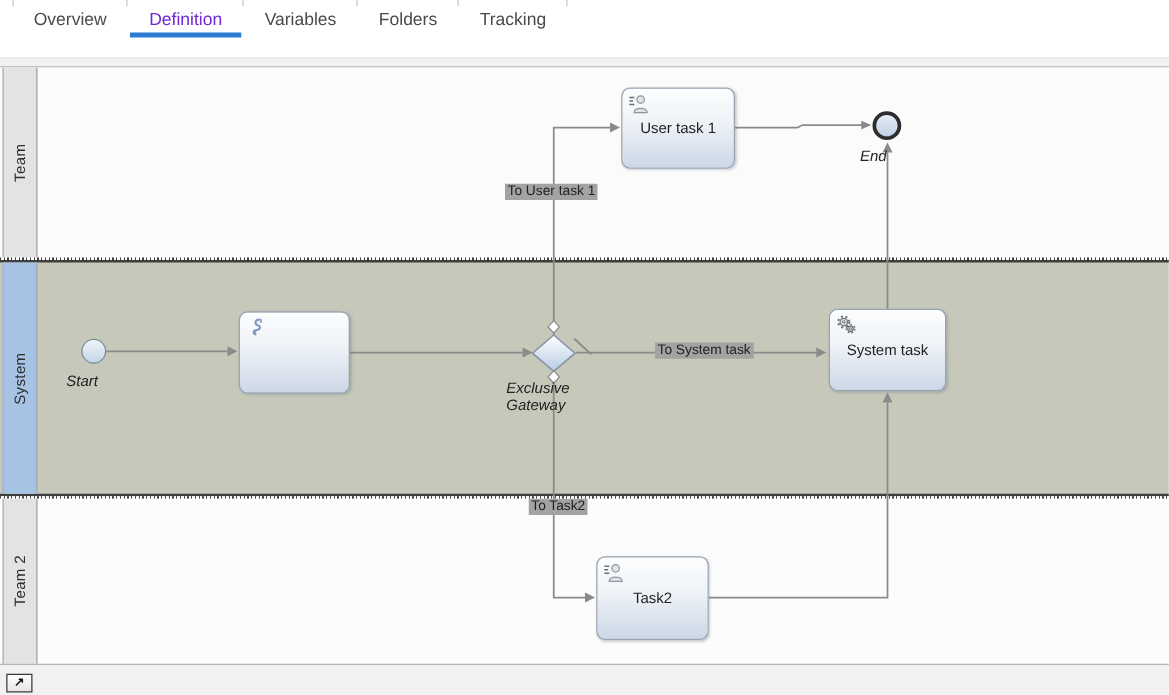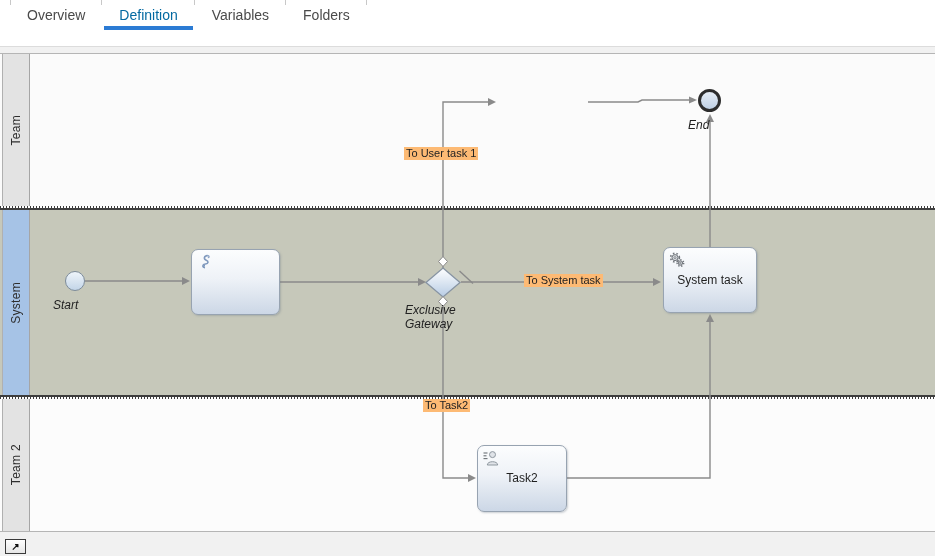--- a/index.html
+++ b/index.html
@@ -18,21 +18,21 @@
   html,body{width:935px;height:556px;overflow:hidden;background:#fff;
     font-family:"Liberation Sans",sans-serif;}
 
   
   .tabbar{position:absolute;left:0;top:0;width:935px;height:47px;background:#fff;
     border-bottom:1px solid #dcdcdc;display:flex;padding-left:10px;}
   .tab{position:relative;height:30px;display:flex;align-items:center;
     padding:4px 17px;font-size:14px;color:#4a4a4a;cursor:pointer;white-space:nowrap;}
   .tab::after{content:"";position:absolute;right:0;top:0;width:1px;height:5px;background:#c8c8c8;}
   .tab:first-child::before{content:"";position:absolute;left:0;top:0;width:1px;height:5px;background:#c8c8c8;}
-  .tab.active{color:#0369a1;}
+  .tab.active{color:#6d28d9;}
   .tab .underline{position:absolute;left:2px;right:2px;bottom:0;height:4px;background:var(--accent-blue);}
 
   
   .canvas{position:absolute;left:0;top:47px;width:935px;height:509px;background:var(--canvas-bg);}
   .pool-border{position:absolute;left:0;right:0;height:1px;background:#b5b5b5;}
   .lane{position:absolute;left:0;right:0;}
   .lane-team{top:7px;height:152px;background:var(--lane-team-body);}
   .lane-system{top:161px;height:189px;background:var(--lane-system-body);
     border-top:2px solid var(--selection-dark);border-bottom:2px solid var(--selection-dark);}
   .lane-team2{top:352px;height:132px;background:var(--lane-team2-body);}
@@ -58,21 +58,21 @@
     box-shadow:1px 1px 2px rgba(110,120,135,.35);
     display:flex;align-items:center;justify-content:center;text-align:center;
     font-size:12px;color:#1f1f1f;line-height:15px;padding:4px 6px;cursor:pointer;}
   .task .icon{position:absolute;top:3px;left:4px;width:18px;height:18px;}
   .event{position:absolute;border-radius:50%;cursor:pointer;}
   .event-start{left:65px;top:224px;width:20px;height:20px;border:1px solid #7d8c9b;
     background:linear-gradient(180deg,#eff5fa,#c3d5e8);}
   .event-end{left:698px;top:42px;width:23px;height:23px;border:3px solid #2d2d2d;
     background:linear-gradient(180deg,#e6edf6,#bfd0e4);}
   .nodelabel{position:absolute;font-size:12px;color:#222;text-align:left;font-style:italic;}
-  .edgelabel{position:absolute;font-size:11px;color:#222;background:#fdba74;
+  .edgelabel{position:absolute;font-size:11px;color:#222;background:#a3a3a3;
     padding:0 2px;line-height:13px;white-space:nowrap;cursor:pointer;}
 
   
   .corner-btn{position:absolute;left:5px;top:492px;width:21px;height:15px;
     border:1px solid #3a3a3a;background:linear-gradient(#fefefe,#e6e6e6);
     display:flex;align-items:center;justify-content:center;cursor:pointer;}
   .corner-btn span{font-size:10px;line-height:11px;color:#111;font-weight:bold;}
 </style>
 </head>
 <body>
@@ -84,20 +84,23 @@
   <div class="tab active">
     <span>Definition</span>
     <div class="underline"></div>
   </div>
   <div class="tab">
     <span>Variables</span>
   </div>
   <div class="tab">
     <span>Folders</span>
   </div>
+  <div class="tab">
+    <span>Tracking</span>
+  </div>
 </div>
 
 <div class="canvas">
 
   <div class="pool-border" style="top:6px"></div>
 
   <div class="lane lane-team">
     <div class="lane-header hdr-gray">
       <span class="vtext">Team</span>
     </div>
@@ -165,46 +168,58 @@
 
   <div class="task" style="left:191px;top:202px;width:89px;height:66px">
     <svg class="icon" viewBox="0 0 18 18">
       <path d="M11.8 2.6 C7.6 2.6 7.6 6.2 10.2 7.2 C12.8 8.2 12.6 10.6 9.4 11 C6.2 11.4 6 14 9 14.6" stroke="#7e98bd" stroke-width="1.6" fill="none"></path>
       <path d="M11.8 2.6 c1.8 0 1.8 2.2 0 2.2 M9 14.6 c-1.8 0 -1.8 -2.2 0 -2.2" stroke="#7e98bd" stroke-width="1.1" fill="none"></path>
     </svg>
   </div>
 
   <div class="nodelabel" style="left:405px;top:256px;width:76px;line-height:14px">Exclusive Gateway</div>
 
-
-  <div class="event event-end"></div>
-  <div class="nodelabel" style="left:688px;top:71px;width:44px">End</div>
-
-  <div class="task" style="left:663px;top:200px;width:94px;height:66px">
-    <svg class="icon" viewBox="0 0 18 18">
-      <circle cx="7" cy="6.6" r="3" fill="#d9dde1" stroke="#6f747a" stroke-width="1"></circle>
-      <circle cx="7" cy="6.6" r="4.4" fill="none" stroke="#6f747a" stroke-width="1.6" stroke-dasharray="1.6 2"></circle>
-      <circle cx="7" cy="6.6" r="1" fill="#f5f6f7" stroke="#6f747a" stroke-width=".8"></circle>
-      <circle cx="12.4" cy="12" r="2.2" fill="#d9dde1" stroke="#6f747a" stroke-width="1"></circle>
-      <circle cx="12.4" cy="12" r="3.3" fill="none" stroke="#6f747a" stroke-width="1.4" stroke-dasharray="1.3 1.7"></circle>
-      <circle cx="12.4" cy="12" r=".8" fill="#f5f6f7" stroke="#6f747a" stroke-width=".8"></circle>
-    </svg>
-    <span>System task</span>
-  </div>
-
-  <div class="task" style="left:477px;top:398px;width:90px;height:67px">
+  <div class="task" style="left:497px;top:23px;width:91px;height:65px">
     <svg class="icon" viewBox="0 0 18 18">
       <g stroke="#6b7075" stroke-width="1.1">
         <line x1="1.5" y1="4" x2="5.5" y2="4"></line>
           <line x1="1.5" y1="6.8" x2="4.5" y2="6.8"></line>
           <line x1="1.5" y1="9.6" x2="5.5" y2="9.6"></line>
       </g>
       <circle cx="10.5" cy="5.6" r="3" fill="#dfe3e8" stroke="#8e979f"></circle>
       <path d="M5.3 16 C5.3 11.6 15.7 11.6 15.7 16 Z" fill="#dfe3e8" stroke="#8e979f"></path>
     </svg>
+    <span>User task 1</span>
+  </div>
+
+  <div class="event event-end"></div>
+  <div class="nodelabel" style="left:688px;top:71px;width:44px">End</div>
+
+  <div class="task" style="left:663px;top:200px;width:94px;height:66px">
+    <svg class="icon" viewBox="0 0 18 18">
+      <circle cx="7" cy="6.6" r="3" fill="#d9dde1" stroke="#6f747a" stroke-width="1"></circle>
+      <circle cx="7" cy="6.6" r="4.4" fill="none" stroke="#6f747a" stroke-width="1.6" stroke-dasharray="1.6 2"></circle>
+      <circle cx="7" cy="6.6" r="1" fill="#f5f6f7" stroke="#6f747a" stroke-width=".8"></circle>
+      <circle cx="12.4" cy="12" r="2.2" fill="#d9dde1" stroke="#6f747a" stroke-width="1"></circle>
+      <circle cx="12.4" cy="12" r="3.3" fill="none" stroke="#6f747a" stroke-width="1.4" stroke-dasharray="1.3 1.7"></circle>
+      <circle cx="12.4" cy="12" r=".8" fill="#f5f6f7" stroke="#6f747a" stroke-width=".8"></circle>
+    </svg>
+    <span>System task</span>
+  </div>
+
+  <div class="task" style="left:477px;top:398px;width:90px;height:67px">
+    <svg class="icon" viewBox="0 0 18 18">
+      <g stroke="#6b7075" stroke-width="1.1">
+        <line x1="1.5" y1="4" x2="5.5" y2="4"></line>
+          <line x1="1.5" y1="6.8" x2="4.5" y2="6.8"></line>
+          <line x1="1.5" y1="9.6" x2="5.5" y2="9.6"></line>
+      </g>
+      <circle cx="10.5" cy="5.6" r="3" fill="#dfe3e8" stroke="#8e979f"></circle>
+      <path d="M5.3 16 C5.3 11.6 15.7 11.6 15.7 16 Z" fill="#dfe3e8" stroke="#8e979f"></path>
+    </svg>
     <span>Task2</span>
   </div>
 
   <div class="edgelabel" style="left:404px;top:100px">To User task 1</div>
   <div class="edgelabel" style="left:524px;top:227px">To System task</div>
   <div class="edgelabel" style="left:423px;top:352px">To Task2</div>
 
   <div class="corner-btn">
     <span>↗</span>
   </div>

